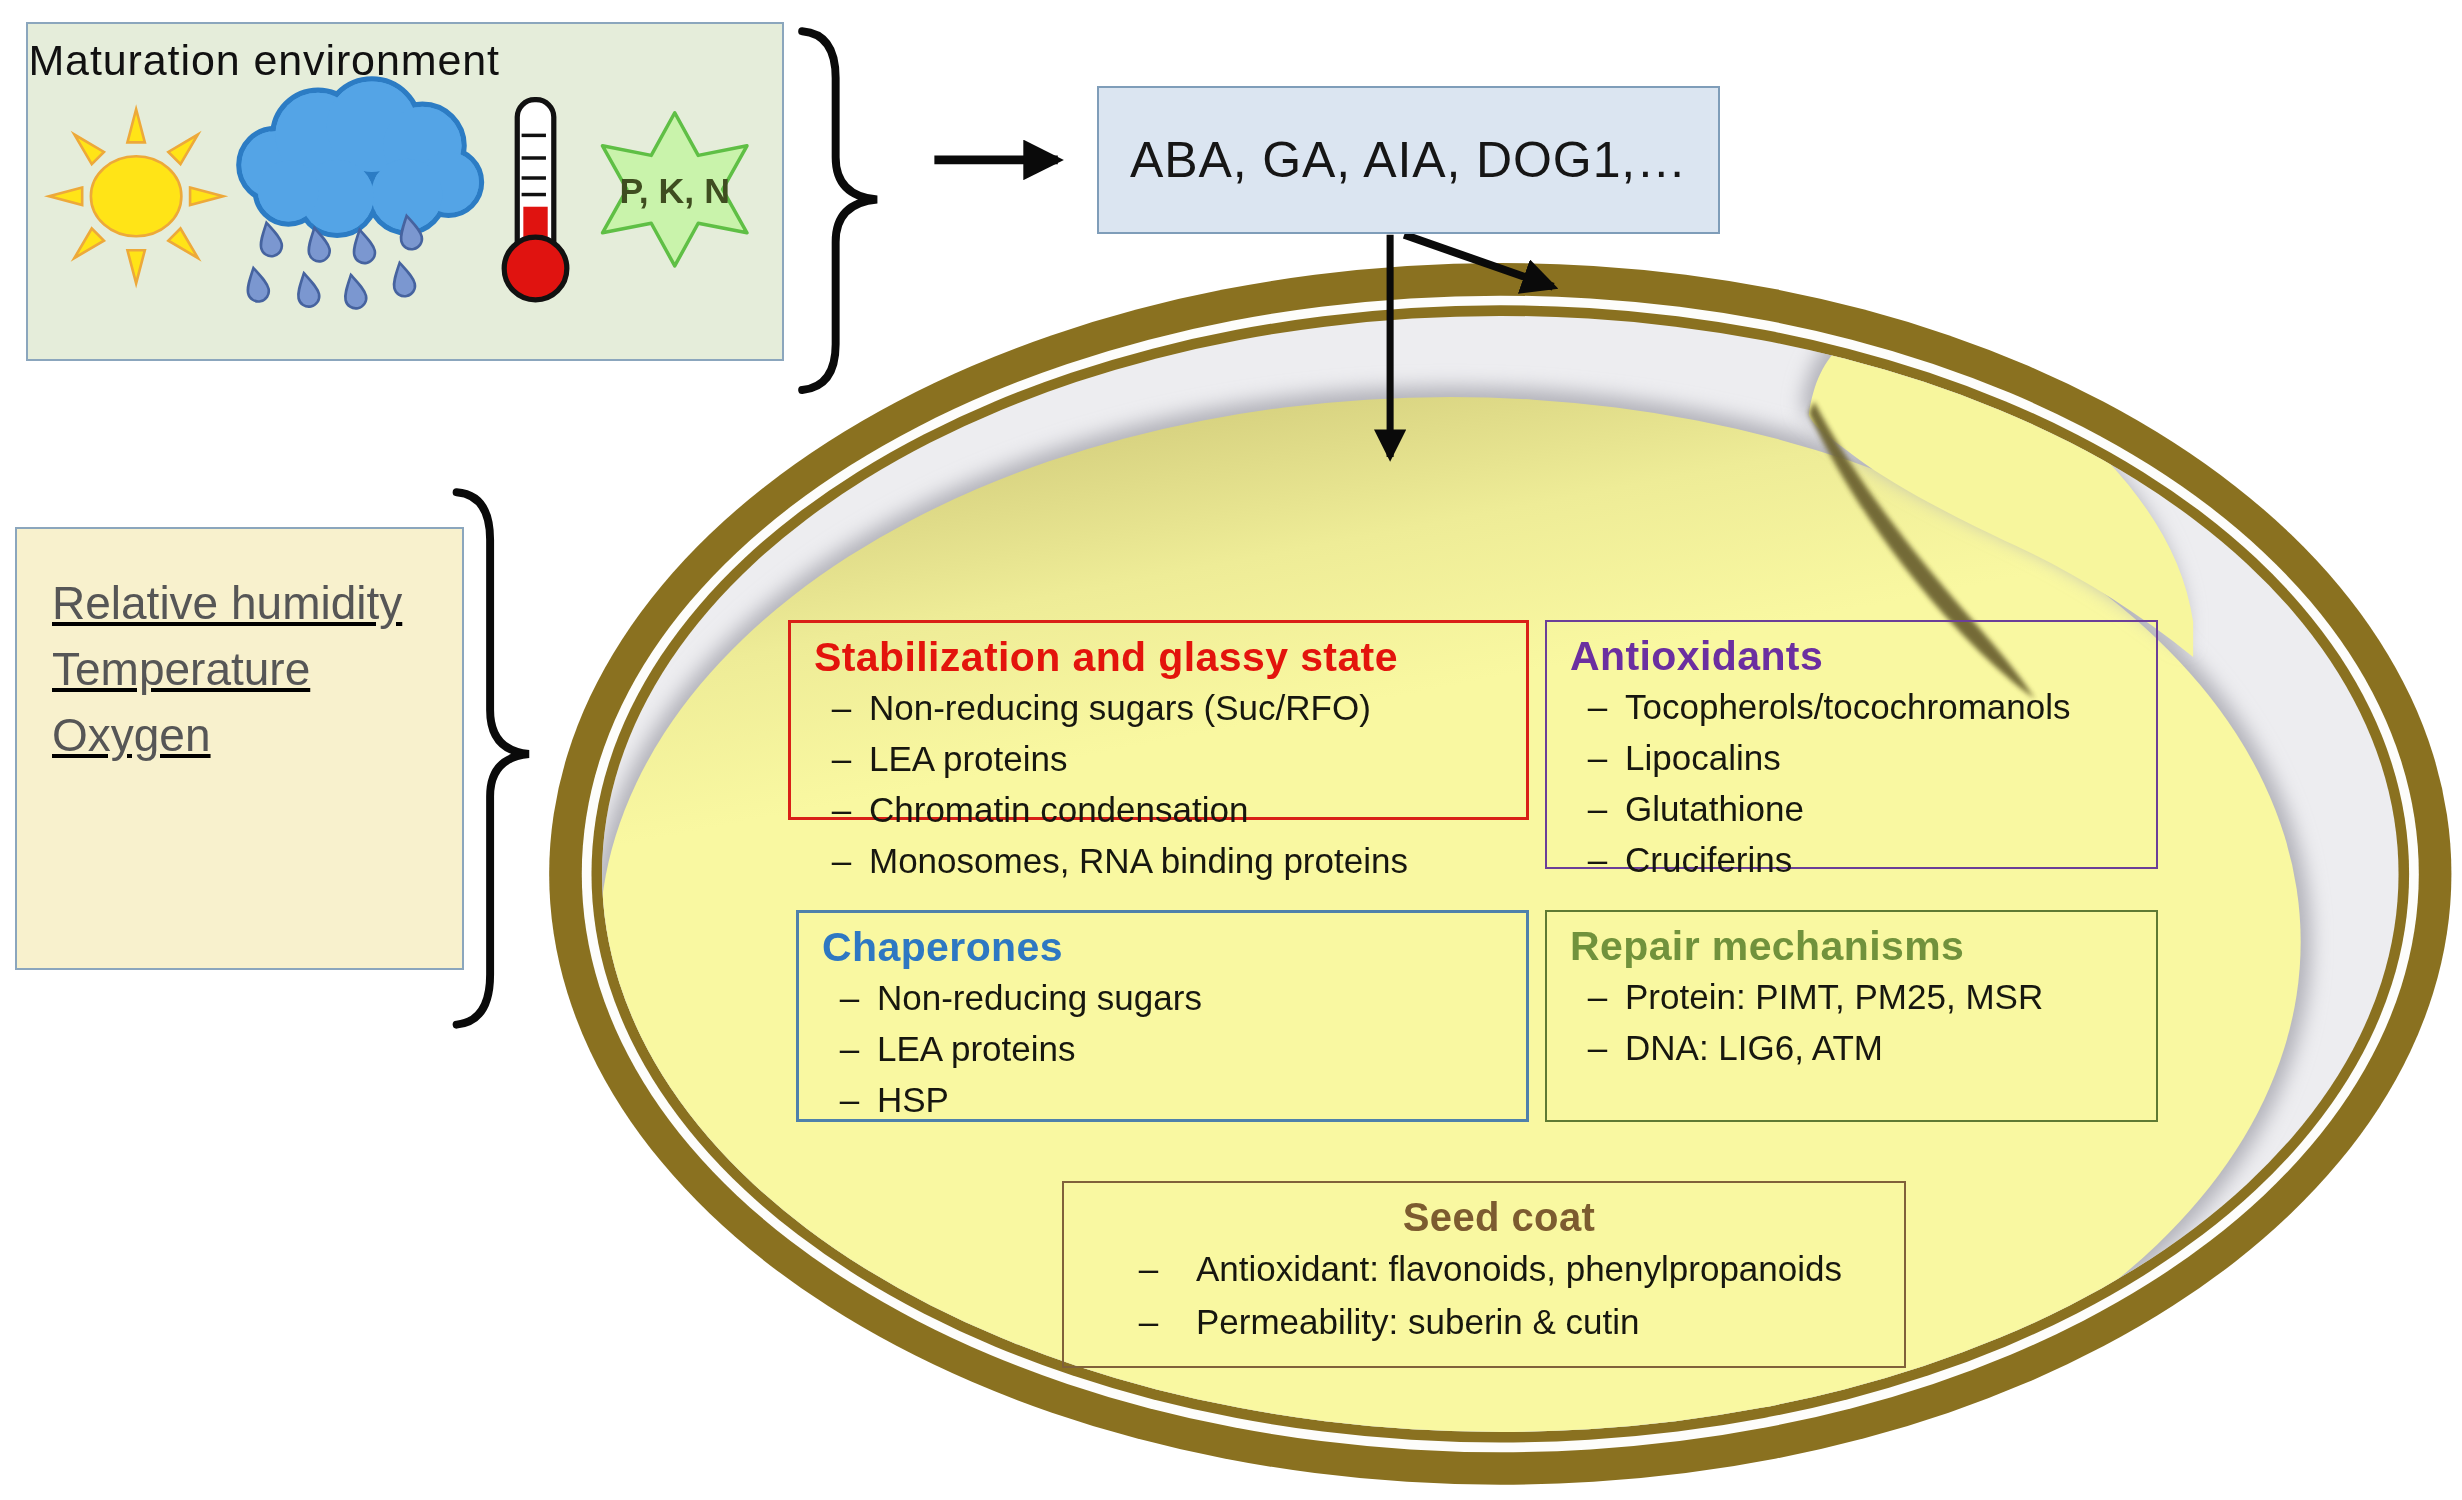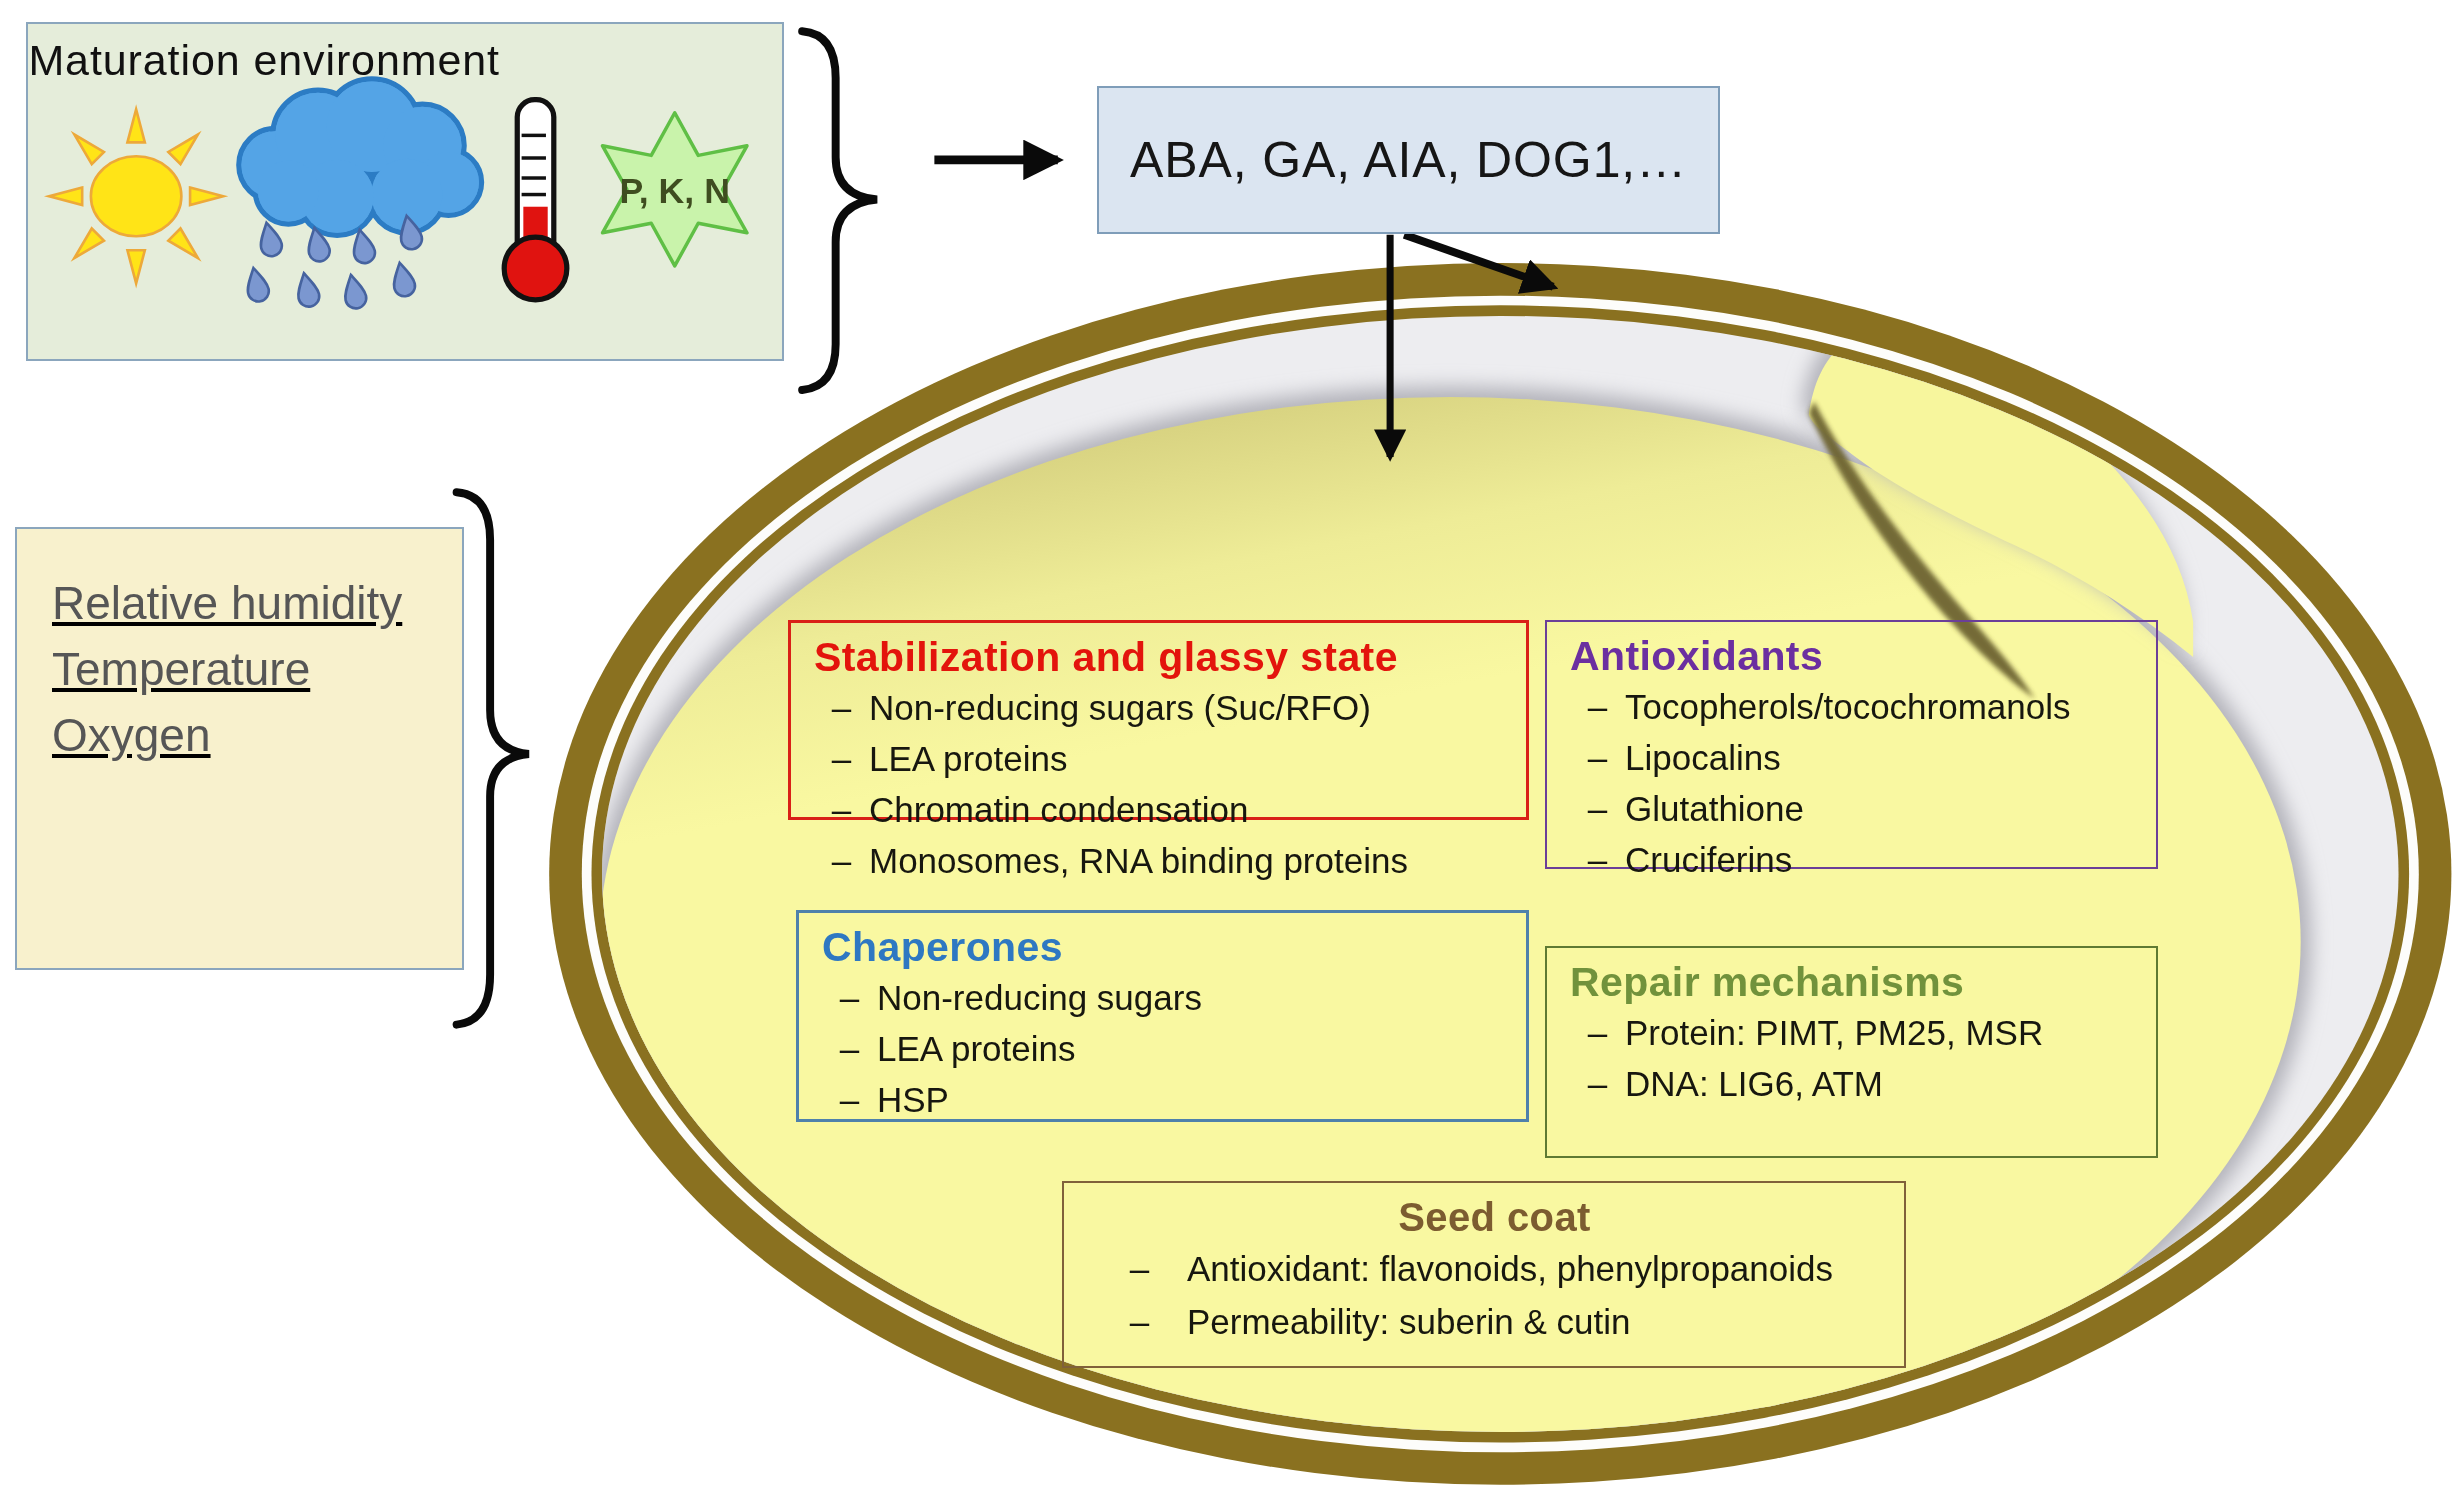--- a/index.html
+++ b/index.html
@@ -33,21 +33,21 @@
   .seedbox{position:absolute;box-sizing:border-box;background:transparent;
     border:3.5px solid #000;padding:8.8px 7px 5.3px 23px;}
   .sb-title{font-weight:bold;font-size:41px;line-height:50px;letter-spacing:0.4px;}
   .sb-row{display:flex;font-size:35px;line-height:51px;color:#17170f;}
   .sb-dash{flex:0 0 55px;text-align:center;}
   .sb-text{flex:1 1 auto;}
   #box-stabilization{left:788px;top:620px;width:741px;height:200px;}
   #box-antioxidants{left:1545px;top:620px;width:613px;height:249px;border-width:2.6px;}
   #box-chaperones{left:796px;top:910px;width:733px;height:212px;}
   #box-repair{left:1545px;top:910px;width:613px;height:212px;border-width:2.6px;}
-  #box-seedcoat{left:1062px;top:1181px;width:844px;height:187px;border-width:2.6px;padding-left:28px;}
+  #box-seedcoat{left:1062px;top:1181px;width:844px;height:187px;border-width:2.6px;padding-left:37px;}
   #box-seedcoat .sb-title{text-align:center;font-size:40px;}
   #box-seedcoat .sb-dash{flex:0 0 95px;}
   #box-seedcoat .sb-row{font-size:35px;line-height:53px;}
 </style>
 </head>
 <body>
 
 <div id="stage">
 
   <svg id="seed-svg" viewBox="0 0 2793 1702" xmlns="http://www.w3.org/2000/svg">
@@ -234,21 +234,21 @@
     <div class="sb-row">
         <span class="sb-dash">–</span>
         <span class="sb-text">LEA proteins</span>
       </div>
     <div class="sb-row">
         <span class="sb-dash">–</span>
         <span class="sb-text">HSP</span>
       </div>
   </div>
 
-  <div class="seedbox" id="box-repair" style="border-color: rgb(95, 122, 51); margin-top: 36px;">
+  <div class="seedbox" id="box-repair" style="border-color: rgb(95, 122, 51);">
     <div class="sb-title" style="color: rgb(113, 146, 60);">Repair mechanisms</div>
     <div class="sb-row">
         <span class="sb-dash">–</span>
         <span class="sb-text">Protein: PIMT, PM25, MSR</span>
       </div>
     <div class="sb-row">
         <span class="sb-dash">–</span>
         <span class="sb-text">DNA: LIG6, ATM</span>
       </div>
   </div>

